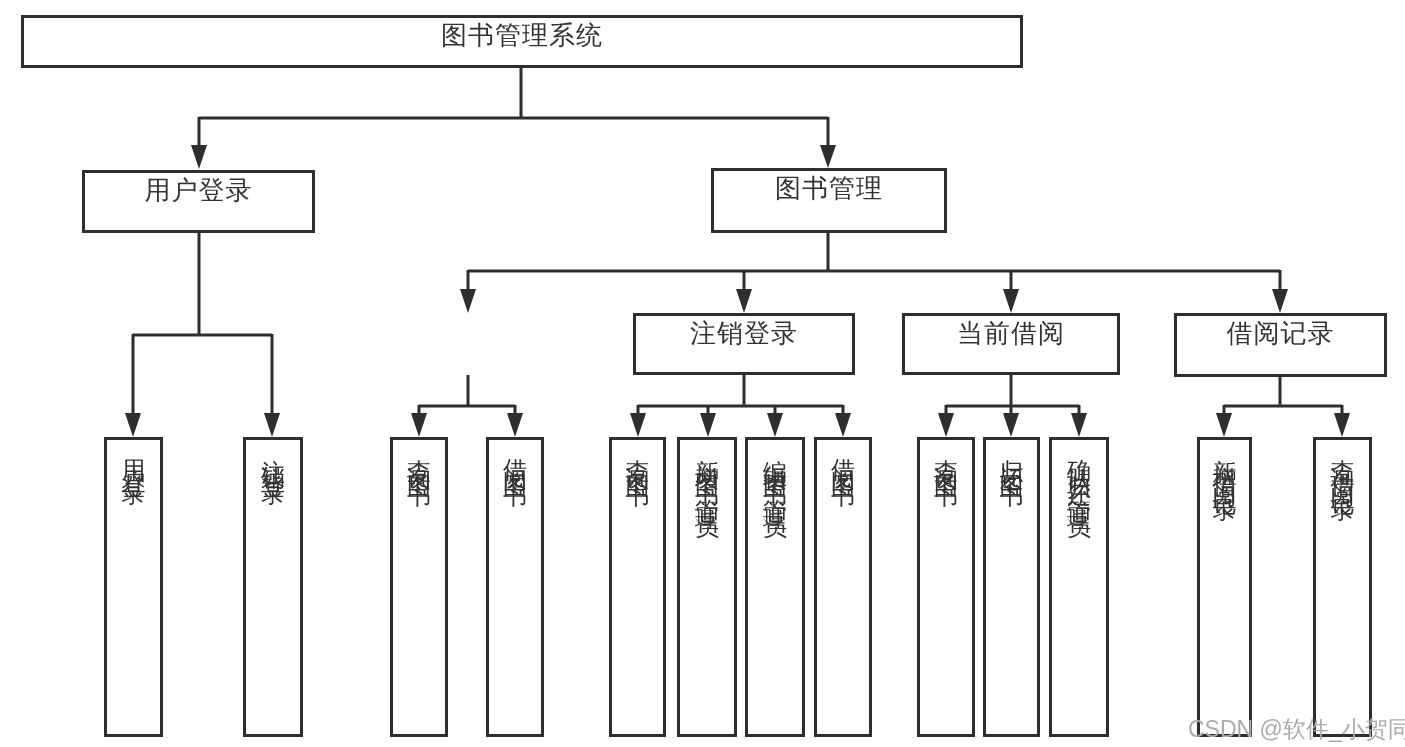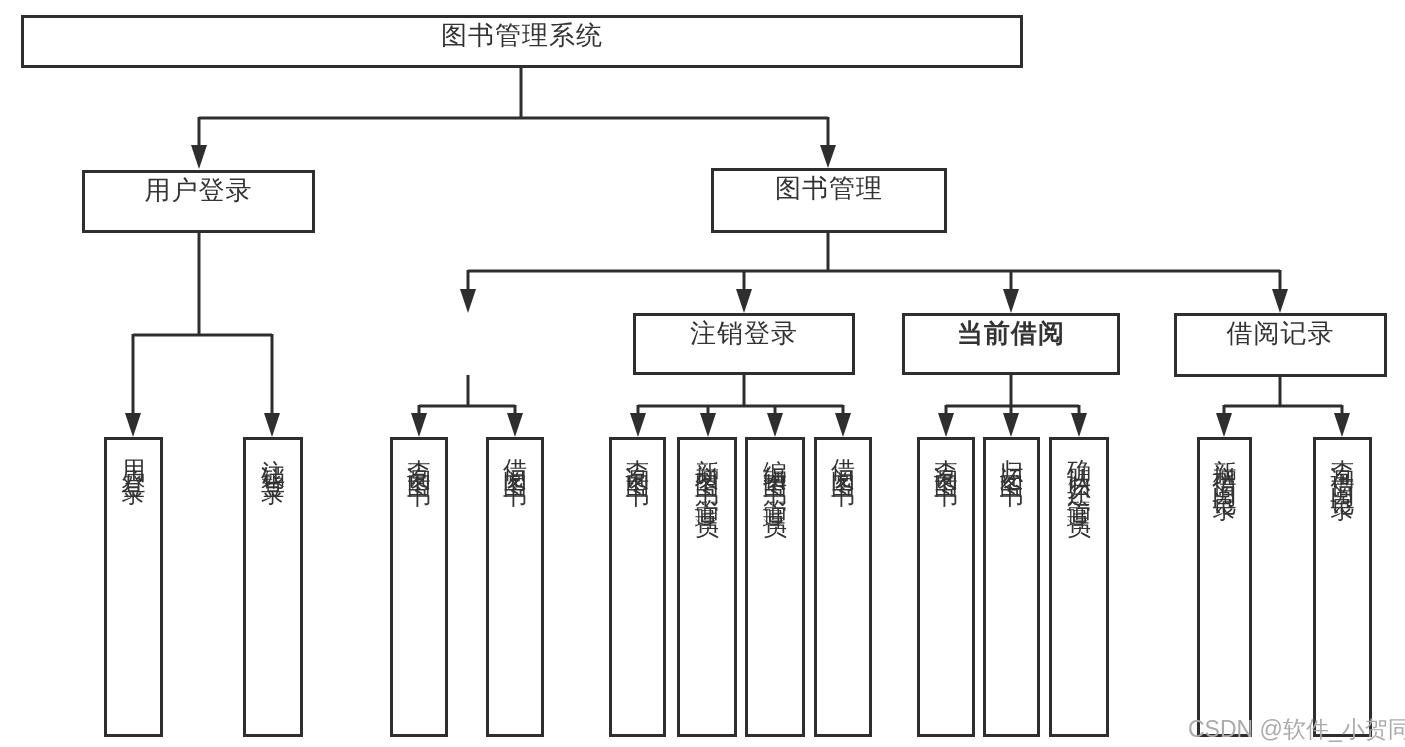--- a/index.html
+++ b/index.html
@@ -52,21 +52,21 @@
     font-size: 24px;
     letter-spacing: 8px;
     line-height: 1;
   }
   
   .n-root    { left: 21px;   top: 15px;  width: 1002px; height: 53px; }
   .n-login   { left: 82px;   top: 170px; width: 233px;  height: 63px; }
   .n-mgmt    { left: 711px;  top: 168px; width: 236px;  height: 65px; }
   .n-newbook { left: 362px;  top: 313px; width: 213px;  height: 62px; }
   .n-borrow  { left: 633px;  top: 313px; width: 222px;  height: 62px; }
-  .n-current { left: 902px;  top: 313px; width: 218px;  height: 62px; font-weight: bold; }
+  .n-current { left: 902px;  top: 313px; width: 218px;  height: 62px; }
   .n-record  { left: 1174px; top: 313px; width: 213px;  height: 64px; }
   .leaf { top: 437px; height: 300px; }
   .lf-a1 { left: 104px;  width: 59px; }
   .lf-a2 { left: 243px;  width: 60px; }
   .lf-b1 { left: 390px;  width: 58px; }
   .lf-b2 { left: 486px;  width: 58px; }
   .lf-c1 { left: 609px;  width: 57px; }
   .lf-c2 { left: 677px;  width: 60px; }
   .lf-c3 { left: 745px;  width: 60px; }
   .lf-c4 { left: 814px;  width: 58px; }

